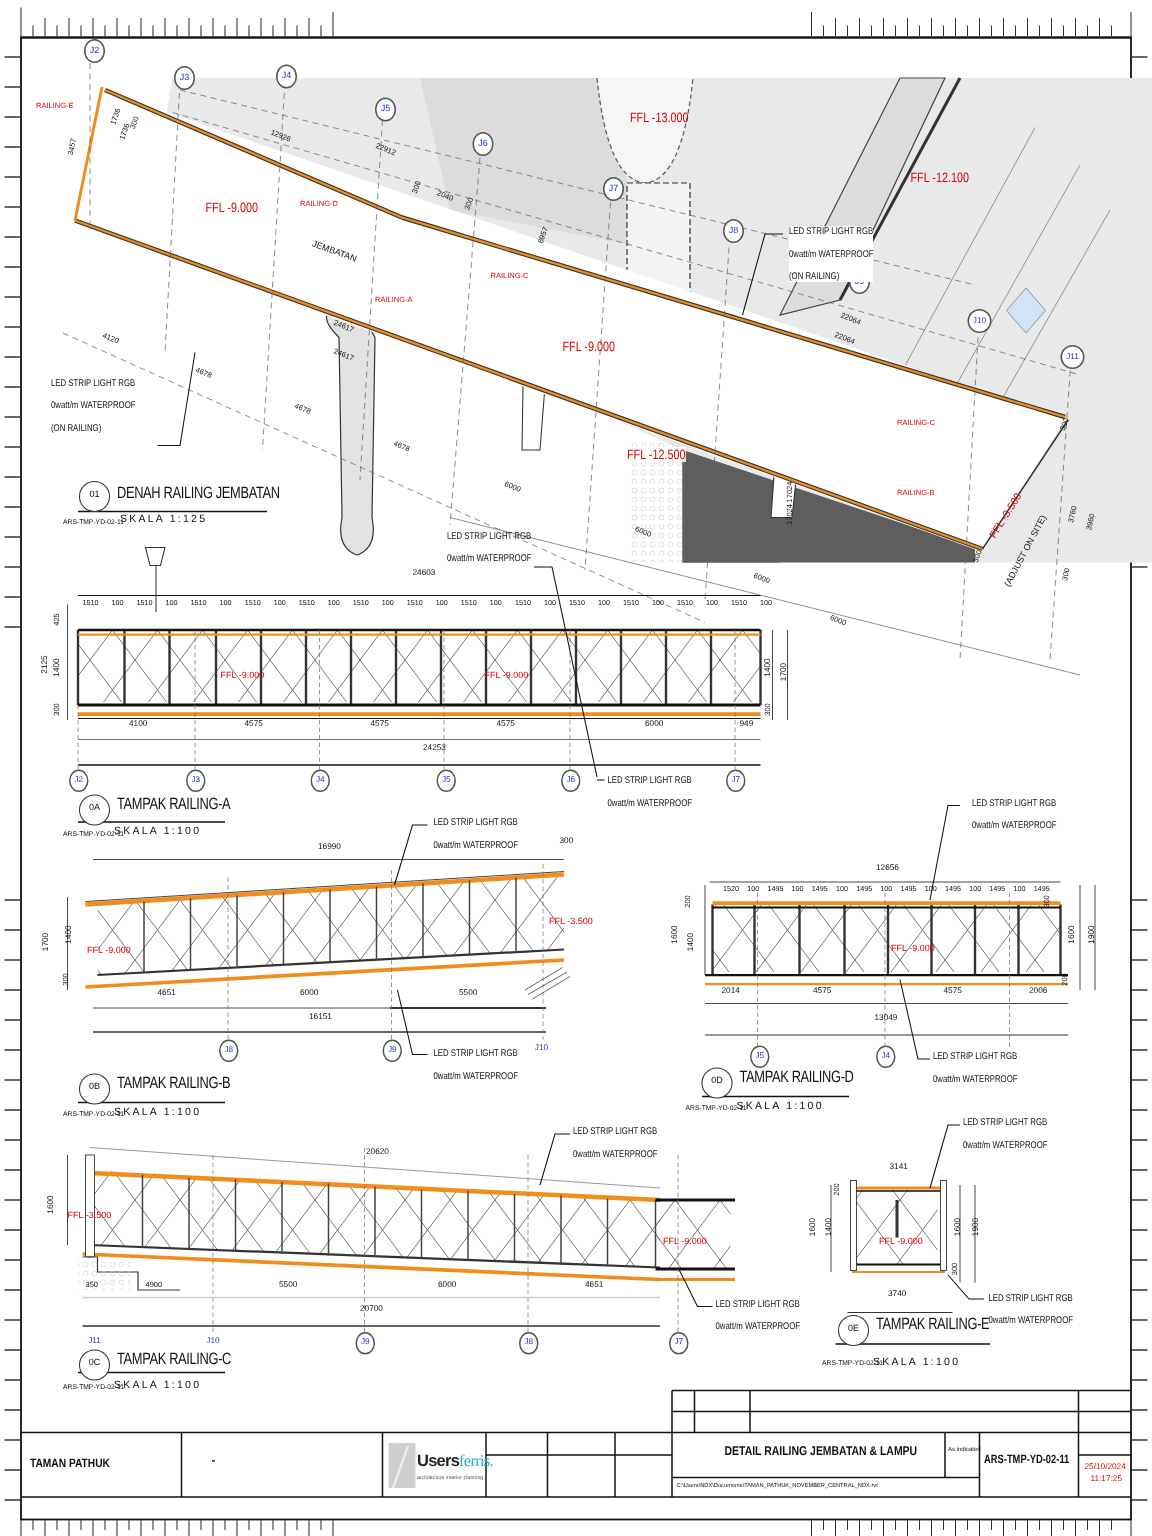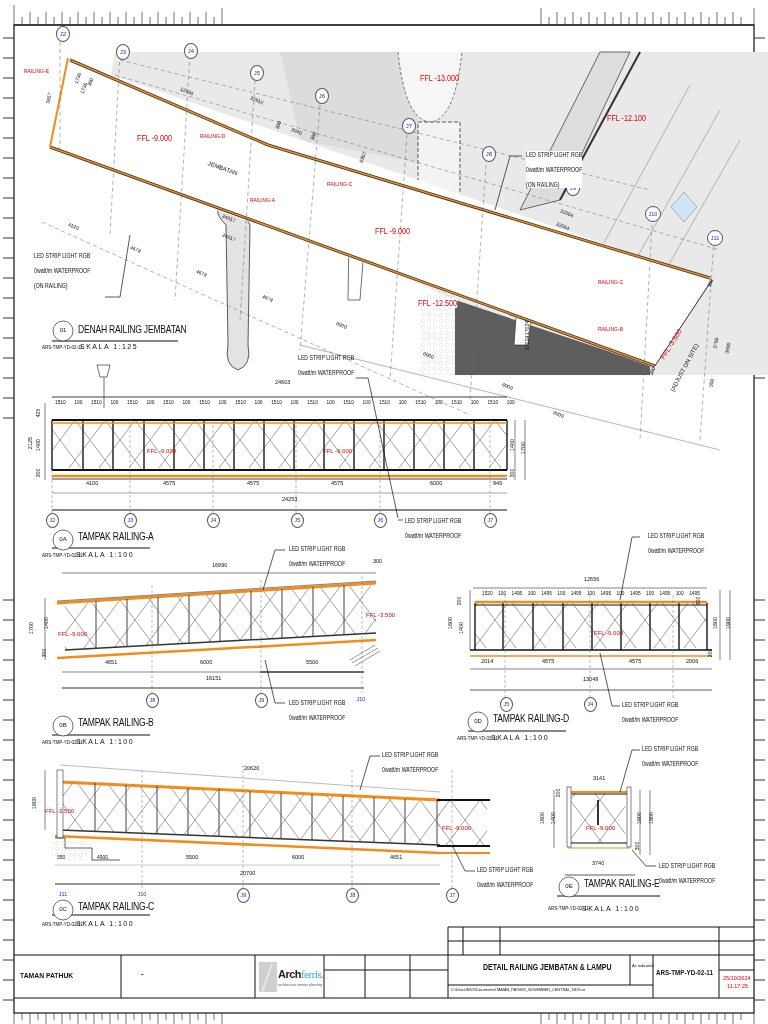--- a/index.html
+++ b/index.html
@@ -784,21 +784,21 @@
   <div class="lbl note" style="left:659px;top:862px">
     <div>LED STRIP LIGHT RGB</div>
     <div style="margin-top:8px">0watt/m WATERPROOF</div>
   </div>
 </div>
 
 <div>
   <div class="lbl" style="left:20px;top:971px;font-size:8px;font-weight:bold;transform:scaleX(0.85);transform-origin:left">TAMAN PATHUK</div>
   <div class="lbl" style="left:141px;top:969px;font-size:8px;font-weight:bold">-</div>
   <div class="lbl" style="left:278px;top:968px;font-size:11px;font-weight:bold;color:#333;letter-spacing:-0.5px">
-    <span style="color:#222">Arch</span><span style="color:#2ab0c8;font-weight:normal;font-family:'Liberation Serif',serif">ferris.</span>
+    <span style="color:#222">Users</span><span style="color:#2ab0c8;font-weight:normal;font-family:'Liberation Serif',serif">ferris.</span>
   </div>
   <div class="lbl" style="left:278px;top:983px;font-size:3.5px;color:#555">architecture interior planning</div>
   <div class="lbl" style="left:483px;top:962px;font-size:8.5px;font-weight:bold;transform:scaleX(0.82);transform-origin:left">DETAIL RAILING JEMBATAN &amp; LAMPU</div>
   <div class="lbl" style="left:451px;top:988px;font-size:3.8px">C:\Users\NDX\Documents\TAMAN_PATHUK_NOVEMBER_CENTRAL_NDX.rvt</div>
   <div class="lbl" style="left:632px;top:963px;font-size:4px">As indicated</div>
   <div class="lbl" style="left:656px;top:968px;font-size:8px;font-weight:bold;transform:scaleX(0.78);transform-origin:left">ARS-TMP-YD-02-11</div>
   <div class="lbl red" style="left:723px;top:975px;font-size:5.5px">25/10/2024</div>
   <div class="lbl red" style="left:727px;top:983px;font-size:5.5px">11:17:25</div>
 </div>
 

